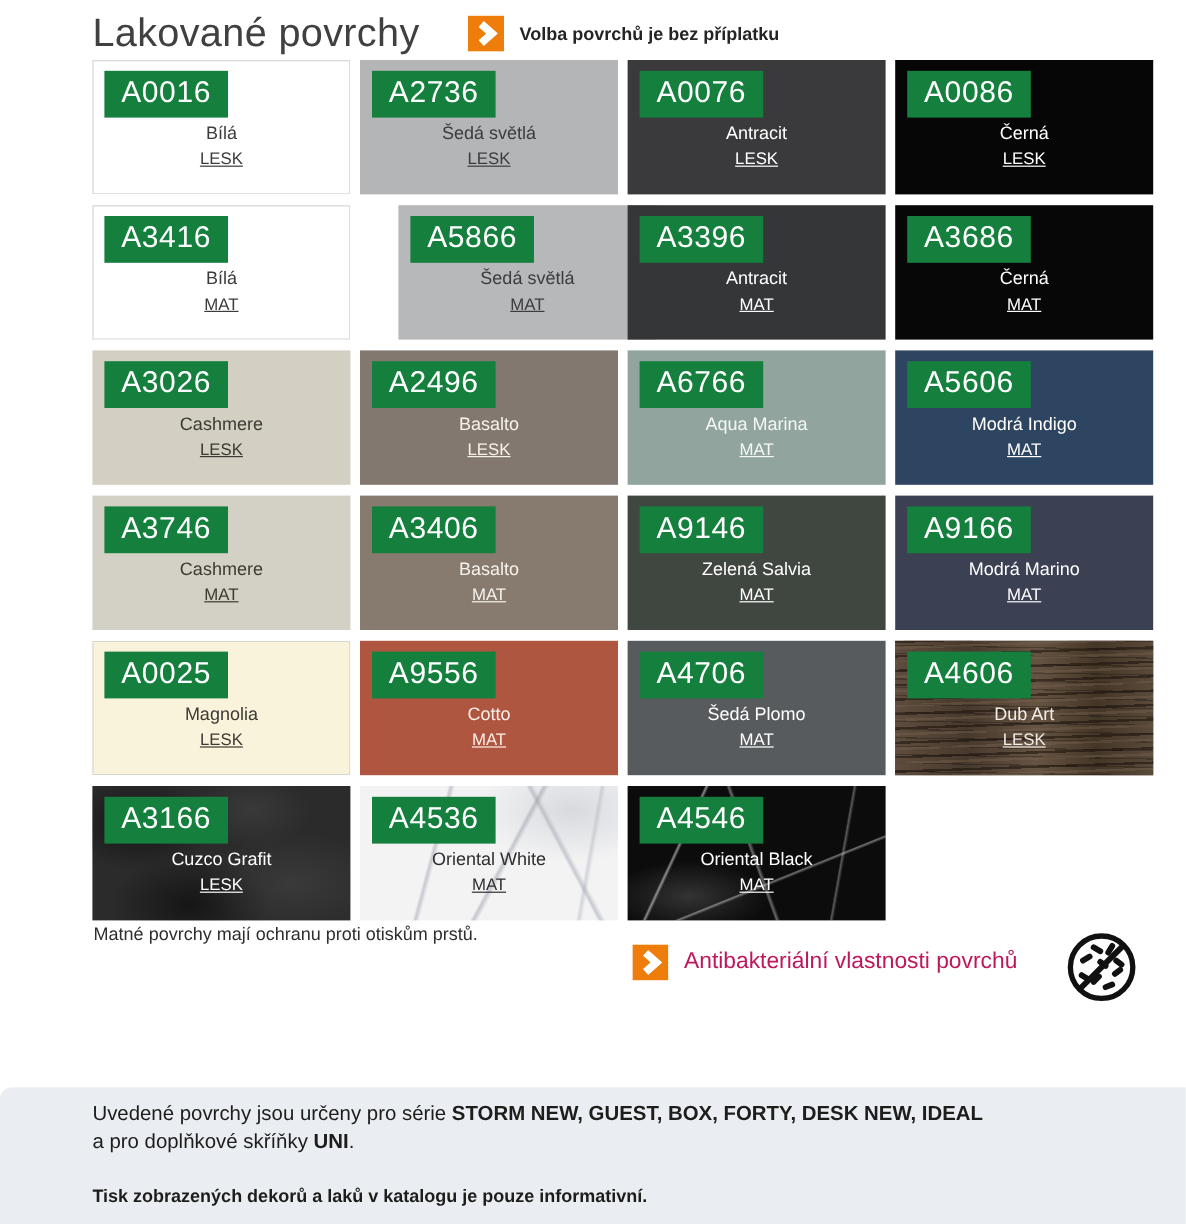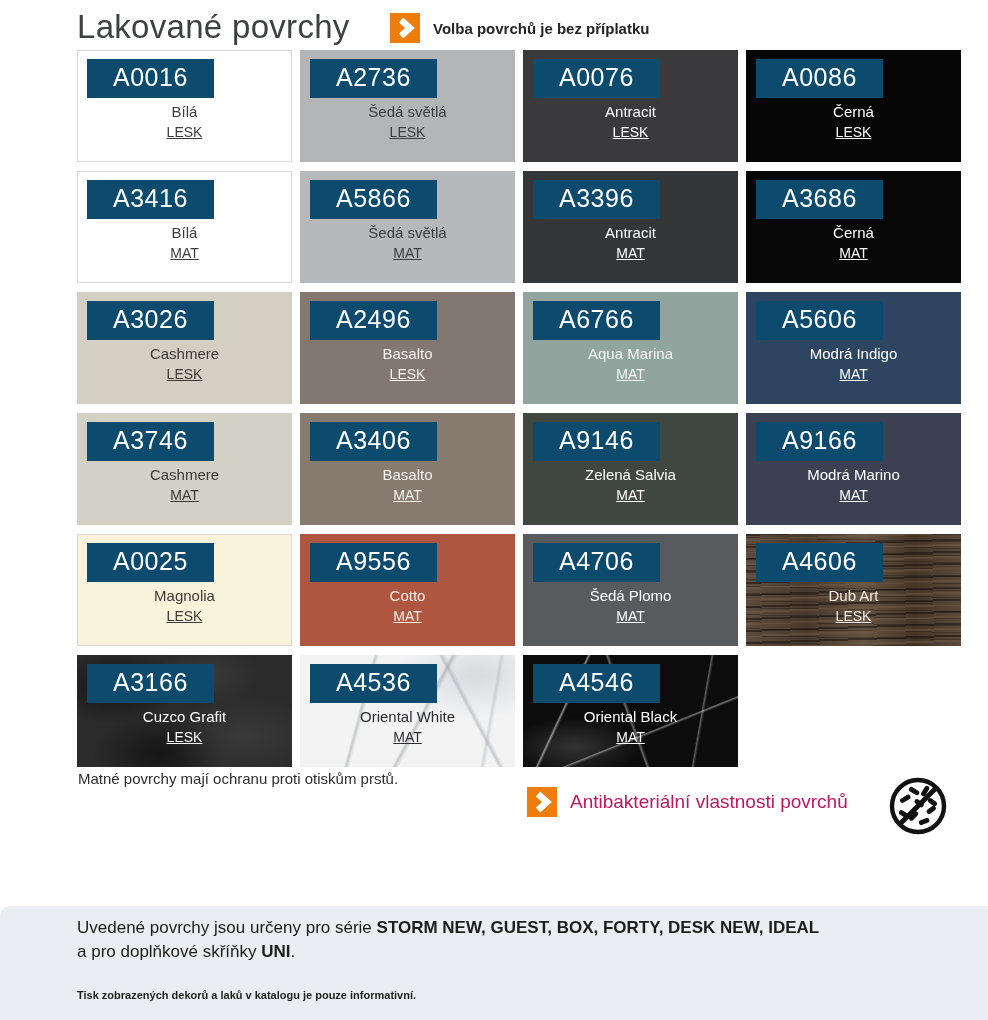--- a/index.html
+++ b/index.html
@@ -17,22 +17,22 @@
   .note-text{font-size:15px;font-weight:600;color:#242424;}
 
   
   #swatch-grid{
     position:absolute;left:77px;top:50px;
     display:grid;grid-template-columns:repeat(4,215px);gap:9px 8px;
   }
   .swatch{position:relative;width:215px;height:112px;background:#888;}
   .swatch.bordered{box-shadow:inset 0 0 0 1px #d8d8d8;}
   .code-badge{
-    position:absolute;top:9px;left:10px;background:#0c4a6e;color:#ffffff;
-    font-size:25px;line-height:1;padding:6px 26px 8px;letter-spacing:.5px;
+    position:absolute;top:9px;left:10px;background:#15803d;color:#ffffff;
+    font-size:25px;line-height:1;padding:6px 14px 8px;letter-spacing:.5px;
   }
   .swatch-name{position:absolute;top:54px;left:0;width:100%;text-align:center;font-size:15px;line-height:1;}
   .swatch-finish{position:absolute;top:75px;left:0;width:100%;text-align:center;font-size:14px;line-height:1;text-decoration:underline;}
 
   
   .tex-wood{
     background-color:#54463a;
     background-image:
       repeating-linear-gradient(178deg, rgba(25,16,10,.55) 0 2px, transparent 2px 5px, rgba(120,98,78,.40) 5px 7px, transparent 7px 12px),
       repeating-linear-gradient(181deg, rgba(15,10,6,.30) 0 1px, transparent 1px 7px),
@@ -73,21 +73,21 @@
   .no-bacteria{position:absolute;right:14px;top:-12px;width:62px;height:62px;}
   .ab-text{margin:13px 0 0;font-size:13.5px;line-height:1.42;color:#55565a;}
 
   
   .footer-band{
     position:absolute;left:0;top:906px;width:988px;height:114px;
     background:#eaeef3;border-top-left-radius:10px;
   }
   .series-note{position:absolute;left:77px;top:10px;margin:0;font-size:17px;line-height:1.42;color:#1d1d1b;font-weight:400;}
   .series-note b{font-weight:700;}
-  .disclaimer{position:absolute;left:77px;top:83px;margin:0;font-size:11px;font-weight:600;color:#1d1d1b;text-align:right;}
+  .disclaimer{position:absolute;left:77px;top:83px;margin:0;font-size:15px;font-weight:600;color:#1d1d1b;text-align:right;}
 </style>
 </head>
 <body>
 
 <h1 class="page-title">Lakované povrchy</h1>
 
 <div class="note-row">
   <span class="arrow-box">
     <svg width="30" height="30" viewBox="0 0 30 30">
         <rect width="30" height="30" fill="#ee7d0c"></rect>
@@ -116,21 +116,21 @@
     <div class="swatch" style="background-color: rgb(6, 6, 6); color: rgb(255, 255, 255);">
     <span class="code-badge">A0086</span>
     <span class="swatch-name">Černá</span>
     <span class="swatch-finish">LESK</span>
   </div>
     <div class="swatch bordered" style="background-color: rgb(255, 255, 255); color: rgb(60, 60, 62);">
     <span class="code-badge">A3416</span>
     <span class="swatch-name">Bílá</span>
     <span class="swatch-finish">MAT</span>
   </div>
-    <div class="swatch" style="background-color: rgb(183, 184, 186); color: rgb(60, 60, 62);">
+    <div class="swatch" style="background-color: rgb(183, 184, 186); color: rgb(60, 60, 62); margin-left: 32px;">
     <span class="code-badge">A5866</span>
     <span class="swatch-name">Šedá světlá</span>
     <span class="swatch-finish">MAT</span>
   </div>
     <div class="swatch" style="background-color: rgb(53, 54, 56); color: rgb(255, 255, 255);">
     <span class="code-badge">A3396</span>
     <span class="swatch-name">Antracit</span>
     <span class="swatch-finish">MAT</span>
   </div>
     <div class="swatch" style="background-color: rgb(7, 7, 8); color: rgb(255, 255, 255);">

